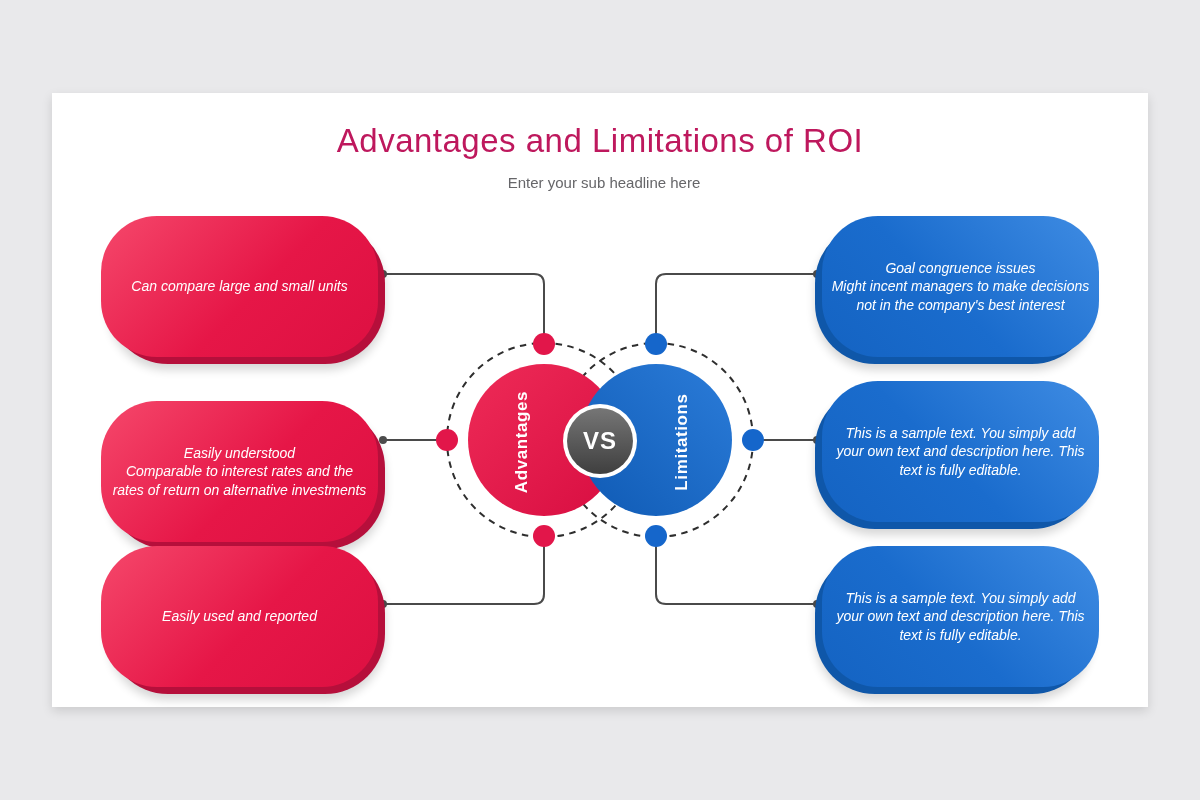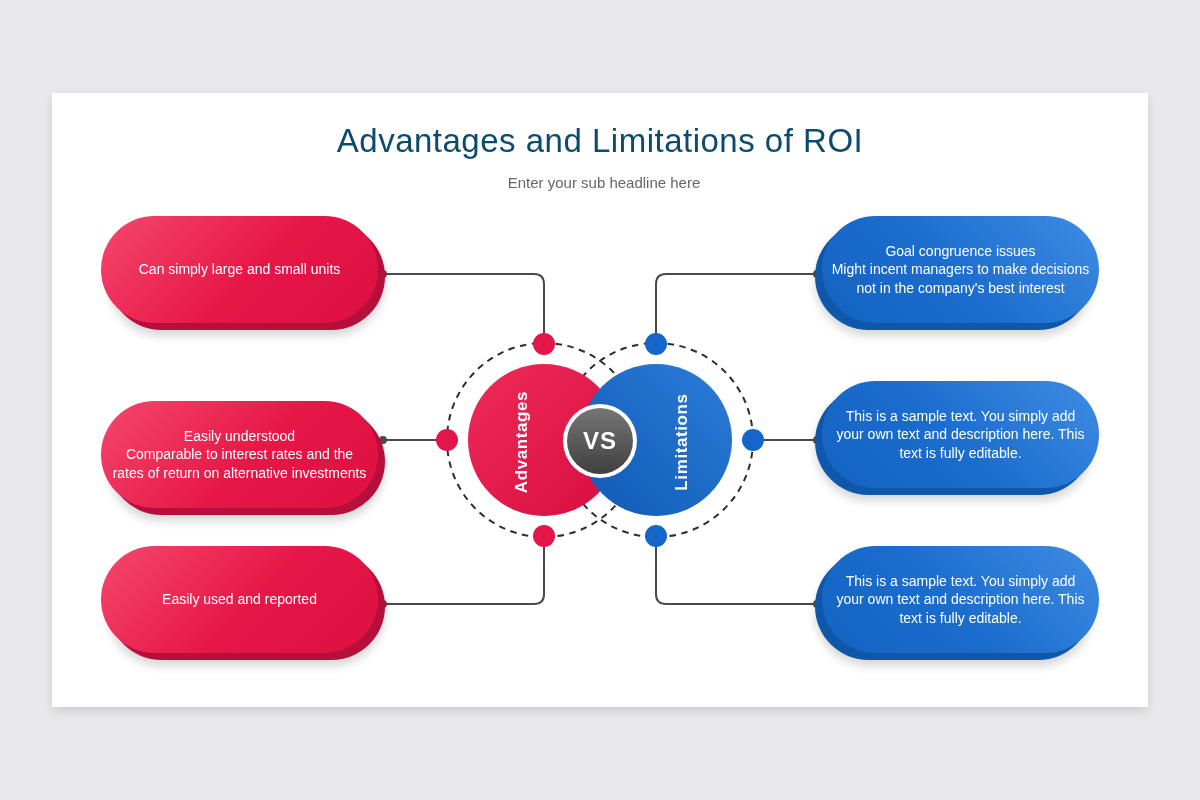--- a/index.html
+++ b/index.html
@@ -8,27 +8,27 @@
     background:#e9e9eb;
     font-family:"Liberation Sans","DejaVu Sans",sans-serif;
   }
   .stage{
     position:absolute;left:52px;top:93px;width:1096px;height:614px;
     background:#ffffff;box-shadow:0 4px 10px rgba(0,0,0,0.13);
   }
   .layer{position:absolute;left:0;top:0;width:1200px;height:800px;}
   .title{
     position:absolute;left:0;right:0;top:122px;text-align:center;
-    font-size:33px;font-weight:400;color:#0c4a6e;letter-spacing:0.5px;
+    font-size:33px;font-weight:400;color:#be185d;letter-spacing:0.5px;
   }
   .subtitle{
     position:absolute;left:8px;right:0;top:174px;text-align:center;
     font-size:15px;font-weight:400;color:#666669;
   }
-  .pill{position:absolute;width:284px;height:114px;}
+  .pill{position:absolute;width:284px;height:148px;font-style:italic;}
   .pill-back{
     position:absolute;border-radius:60px;
     box-shadow:0 6px 10px rgba(0,0,0,0.16);
   }
   .pill-front{
     position:absolute;border-radius:56px;
     display:flex;align-items:center;justify-content:center;
   }
   .pill.left .pill-back{left:7px;top:7px;right:0;bottom:0;background:#b60f3b;}
   .pill.left .pill-front{left:0;top:0;right:7px;bottom:7px;
@@ -113,21 +113,21 @@
     <circle cx="656" cy="536" r="11"></circle>
   </g>
 </svg>
 
 <div class="circle-label" style="left:522px;top:442px;">Advantages</div>
 <div class="circle-label" style="left:682px;top:442px;">Limitations</div>
 
 <div class="pill left" style="left:101px;top:216px;">
   <div class="pill-back"></div>
   <div class="pill-front">
-    <div class="pill-text">Can simply large and small units</div>
+    <div class="pill-text">Can compare large and small units</div>
   </div>
 </div>
 <div class="pill left" style="left:101px;top:381px;margin-top:20px;">
   <div class="pill-back"></div>
   <div class="pill-front">
     <div class="pill-text">Easily understood
 Comparable to interest rates and the rates of return on alternative investments</div>
   </div>
 </div>
 <div class="pill left" style="left:101px;top:546px;">

